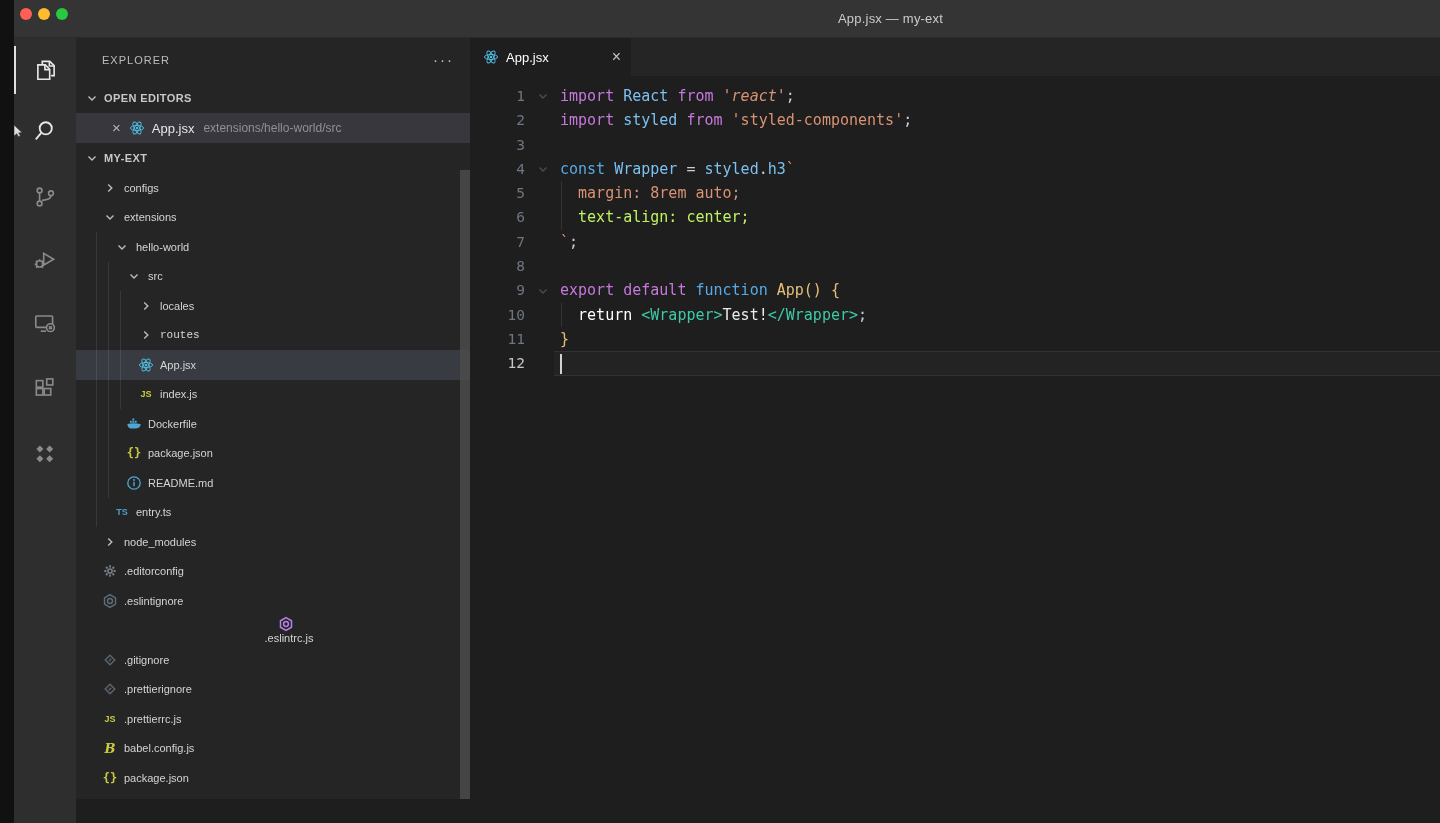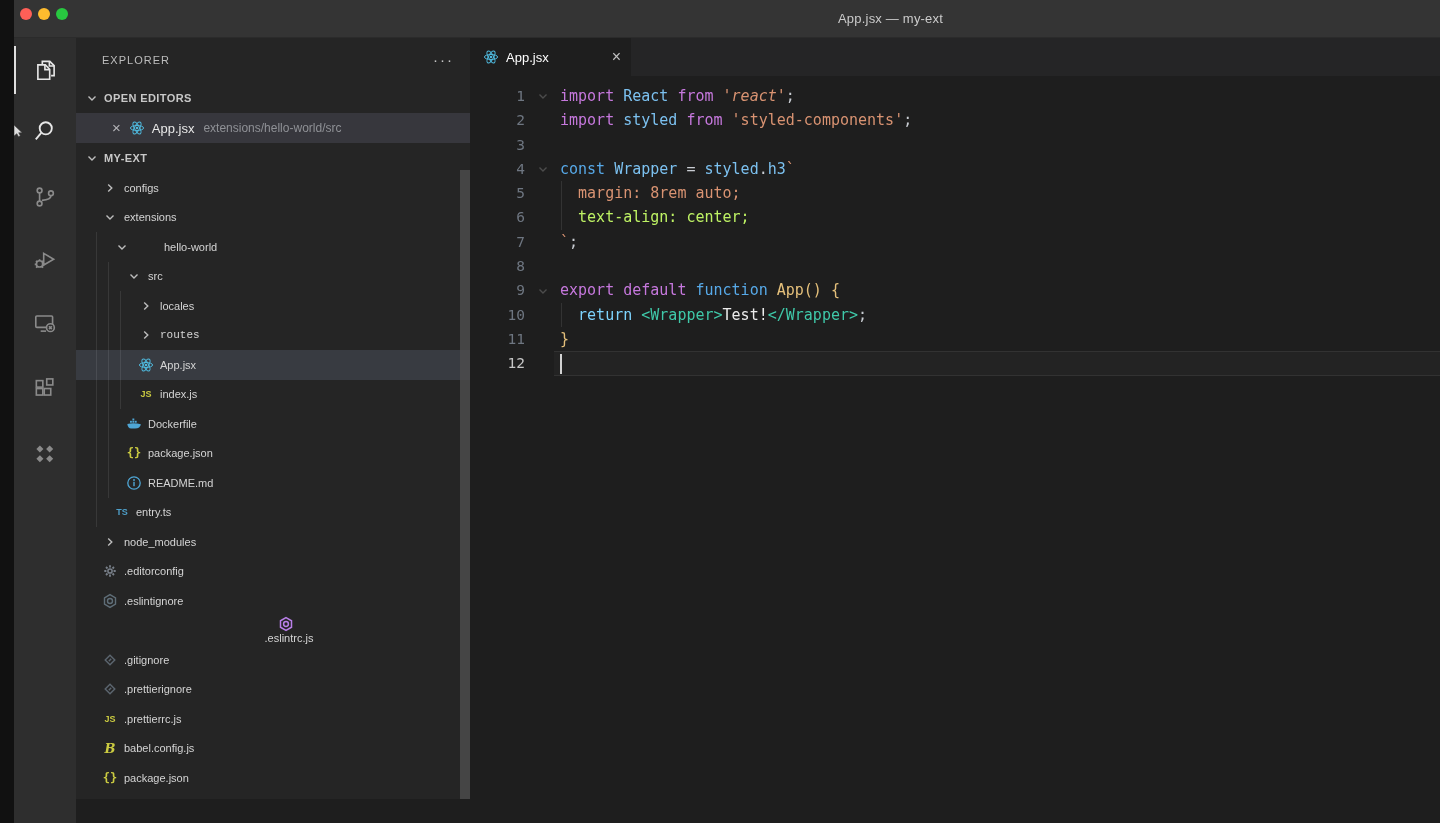--- a/index.html
+++ b/index.html
@@ -196,21 +196,21 @@
           <span class="tree-label">configs</span>
         </div>
         <div class="tree-row" style="padding-left: 26px;">
           <span class="slot">
             <svg width="14" height="14" viewBox="0 0 14 14" fill="none" stroke="#BDBDBD" stroke-width="1.4">
               <path d="M3.5 5.5l3.5 3.5 3.5-3.5"></path>
             </svg>
           </span>
           <span class="tree-label">extensions</span>
         </div>
-        <div class="tree-row" style="padding-left: 38px; gap: 28px;">
+        <div class="tree-row" style="padding-left: 38px;">
           <span class="slot">
             <svg width="14" height="14" viewBox="0 0 14 14" fill="none" stroke="#BDBDBD" stroke-width="1.4">
               <path d="M3.5 5.5l3.5 3.5 3.5-3.5"></path>
             </svg>
           </span>
           <span class="tree-label">hello-world</span>
         </div>
         <div class="tree-row" style="padding-left: 50px;">
           <span class="slot">
             <svg width="14" height="14" viewBox="0 0 14 14" fill="none" stroke="#BDBDBD" stroke-width="1.4">
@@ -447,21 +447,21 @@
           <span class="foldslot">
             <svg width="14" height="14" viewBox="0 0 14 14" fill="none" stroke="#4C4C4C" stroke-width="1.4">
               <path d="M3.5 5.5l3.5 3.5 3.5-3.5"></path>
             </svg>
           </span>
           <span class="codetext"><span style="color: rgb(198, 120, 221);">export default </span><span style="color: rgb(87, 169, 232);">function </span><span style="color: rgb(229, 192, 123);">App</span><span style="color: rgb(229, 192, 123);">() {</span></span>
         </div>
         <div class="code-line">
           <span class="gutter">10</span>
           <span class="foldslot"></span>
-          <span class="codetext"><span style="color: rgb(201, 205, 211);">  </span><span style="color: #7dd3fc;">return </span><span style="color: rgb(63, 201, 169);">&lt;Wrapper&gt;</span><span style="color: rgb(236, 236, 236);">Test!</span><span style="color: rgb(63, 201, 169);">&lt;/Wrapper&gt;</span><span style="color: rgb(201, 205, 211);">;</span></span>
+          <span class="codetext"><span style="color: rgb(201, 205, 211);">  </span><span style="color: #ffffff;">return </span><span style="color: rgb(63, 201, 169);">&lt;Wrapper&gt;</span><span style="color: rgb(236, 236, 236);">Test!</span><span style="color: rgb(63, 201, 169);">&lt;/Wrapper&gt;</span><span style="color: rgb(201, 205, 211);">;</span></span>
         </div>
         <div class="code-line">
           <span class="gutter">11</span>
           <span class="foldslot"></span>
           <span class="codetext"><span style="color: rgb(229, 192, 123);">}</span></span>
         </div>
         <div class="code-line activeln">
           <span class="gutter">12</span>
           <span class="foldslot"></span>
           <span class="codetext"></span>

